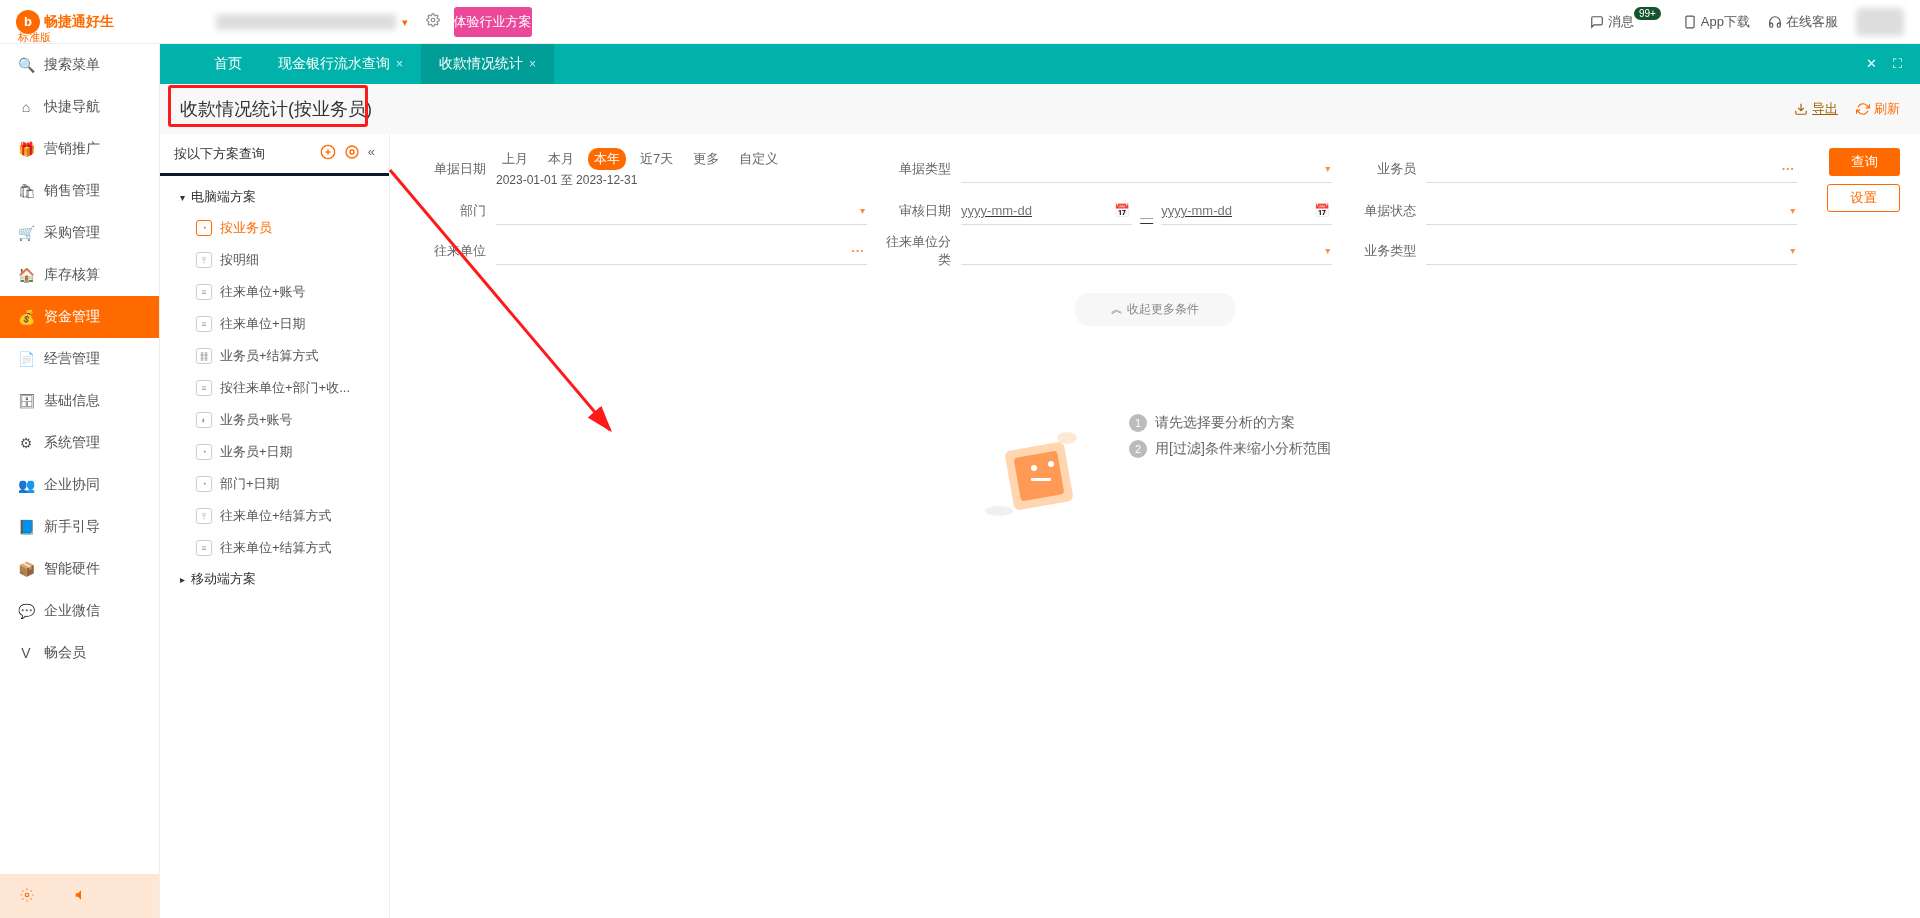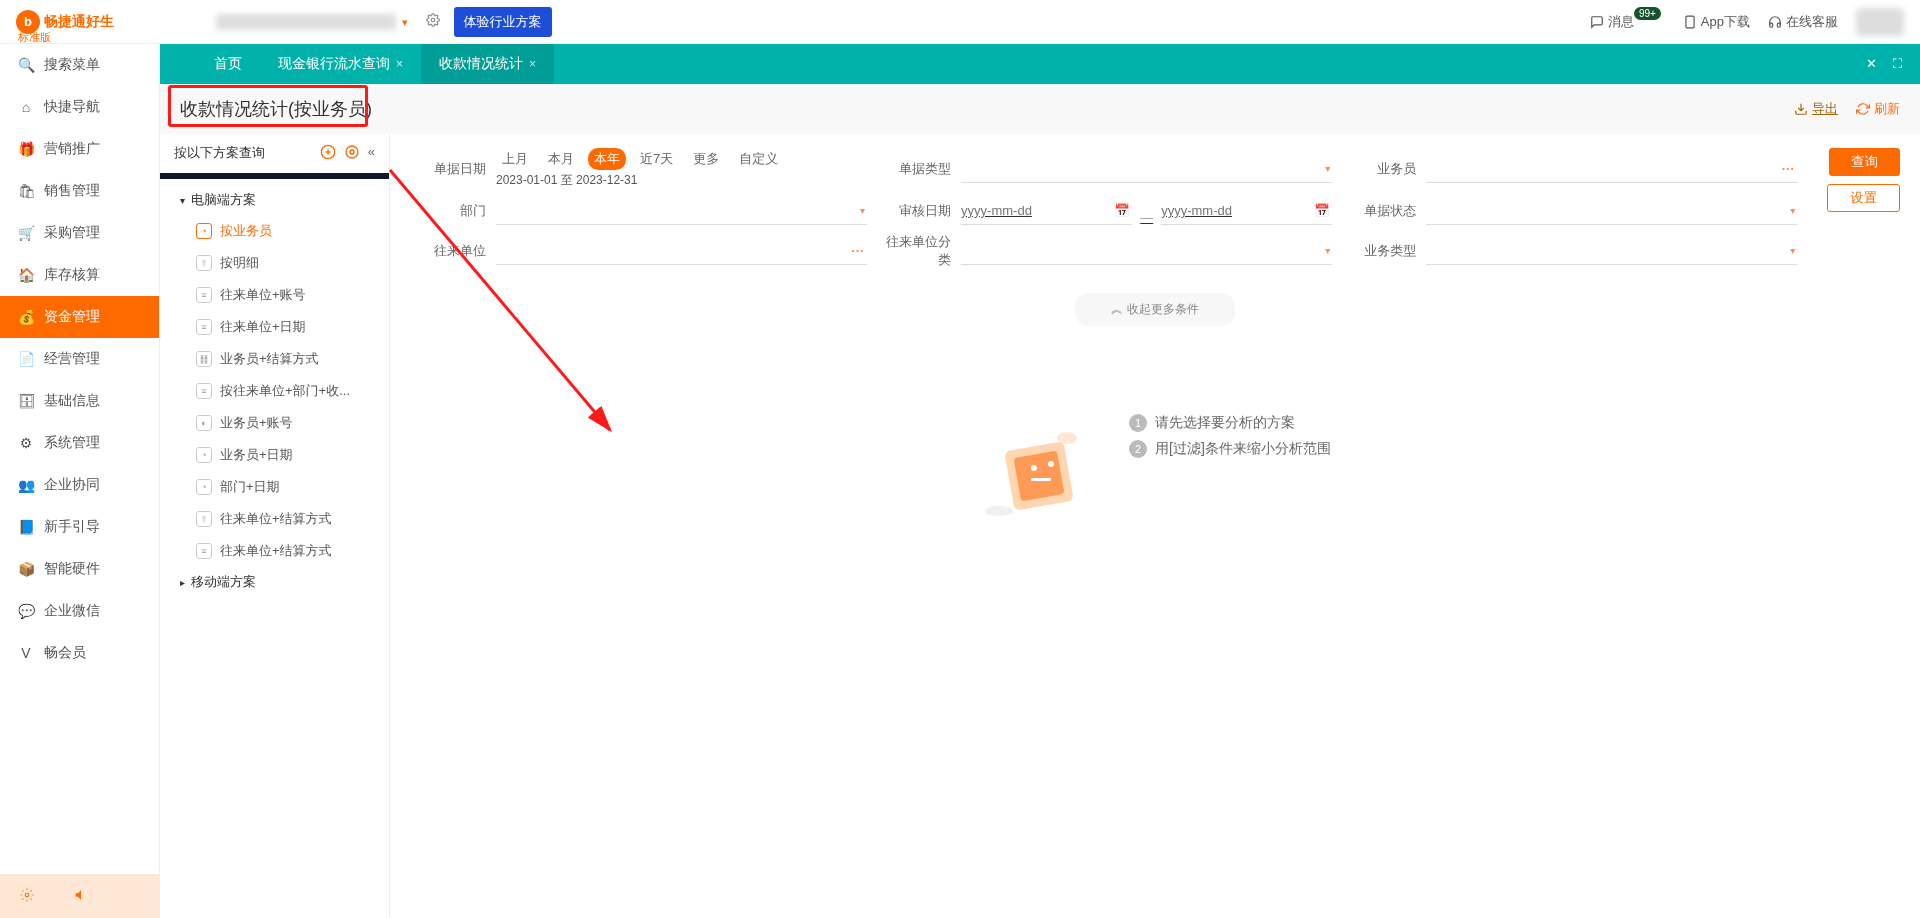--- a/index.html
+++ b/index.html
@@ -7,21 +7,21 @@
 
 
 .topbar { height: 44px; display: flex; align-items: center; padding: 0 16px; border-bottom: 1px solid #eee; }
 .logo-area { display: flex; align-items: center; gap: 4px; min-width: 160px; }
 .logo-img { width: 24px; height: 24px; background:#ff6a00; border-radius:50%; display:flex;align-items:center;justify-content:center;color:#fff;font-weight:bold; }
 .logo-text { color:#ff6a00; font-size: 14px; font-weight: bold;}
 .edition-tag { color:#ff6a00; font-size:11px; position:absolute; top:30px; left:18px;}
 .org-switch { display:flex; align-items:center; gap:6px; margin-left:40px; color:#666; }
 .org-switch .blur { filter: blur(3px); background:#ddd; width:180px; height:16px; border-radius:2px; }
 .top-right { margin-left:auto; display:flex; align-items:center; gap:18px; color:#555; }
-.btn-orange { background:#1d4ed8; color:#fff; padding:6px 10px; border-radius:3px; font-size:13px; cursor:pointer; border:none;}
+.btn-orange { background:#ec4899; color:#fff; padding:6px 0; border-radius:3px; font-size:13px; cursor:pointer; border:none;}
 .badge { background:#14532d; color:#fff; font-size:10px; border-radius:8px; padding:1px 5px; position:relative; top:-8px; left:-4px;}
 .top-link { display:flex; align-items:center; gap:4px; cursor:pointer; color:#555;}
 .avatar-blur { width:48px; height:28px; background:#ddd; filter:blur(3px); border-radius:4px; }
 
 
 .sidebar { position:absolute; top:44px; left:0; bottom:0; width:160px; background:#fff; border-right:1px solid #eee; display:flex; flex-direction:column; }
 .sb-item { display:flex; align-items:center; gap:10px; padding:12px 18px; color:#555; cursor:pointer; font-size:14px;}
 .sb-item.active { background:#ff6a00; color:#fff; }
 .sb-footer { margin-top:auto; height:44px; background:#ffe7d5; display:flex; align-items:center; gap:40px; padding:0 20px; color:#ff6a00; }
 
@@ -33,21 +33,21 @@
 .tabs-right { margin-left:auto; display:flex; gap:16px; padding-right:18px; }
 
 
 .pagehdr { position:absolute; top:84px; left:160px; right:0; height:50px; background:#f8f8f8; display:flex; align-items:center; padding:4px 20px; }
 .pagehdr h1 { font-size:18px; font-weight:normal; color:#333; }
 .pagehdr-right { margin-left:auto; display:flex; gap:18px; align-items:center; color:#ff6a00; }
 
 
 .pagebody { position:absolute; top:134px; left:160px; right:0; bottom:0; display:flex; background:#f4f4f4; }
 .scheme-pane { width:230px; background:#fff; border-right:1px solid #eee; display:flex; flex-direction:column; }
-.scheme-hdr { display:flex; align-items:flex-start; padding:10px 14px; font-size:13px; color:#333; gap:20px; border-bottom:6px solid #0f172a;}
+.scheme-hdr { display:flex; align-items:center; padding:10px 14px; font-size:13px; color:#333; gap:20px; border-bottom:3px solid #0f172a;}
 .scheme-hdr .icons { margin-left:auto; display:flex; gap:8px; color:#ff6a00;}
 .scheme-list { flex:1; overflow:auto; padding:6px 0;}
 .scheme-group { padding:6px 20px; color:#333; cursor:pointer; display:flex; align-items:center; gap:6px;}
 .scheme-item { padding:7px 8px 7px 36px; display:flex; align-items:center; gap:8px; cursor:pointer; color:#555; font-size:13px;}
 .scheme-item.active { color:#ff6a00; }
 .scheme-item .ic { width:16px; height:16px; border:1px solid #ccc; border-radius:3px; display:flex;align-items:center;justify-content:center;font-size:9px;color:#999;}
 .scheme-item.active .ic { border-color:#ff6a00; color:#ff6a00;}
 
 
 .filter-pane { flex:1; background:#fff; margin:0; padding:14px 20px 0 20px; position:relative;}

